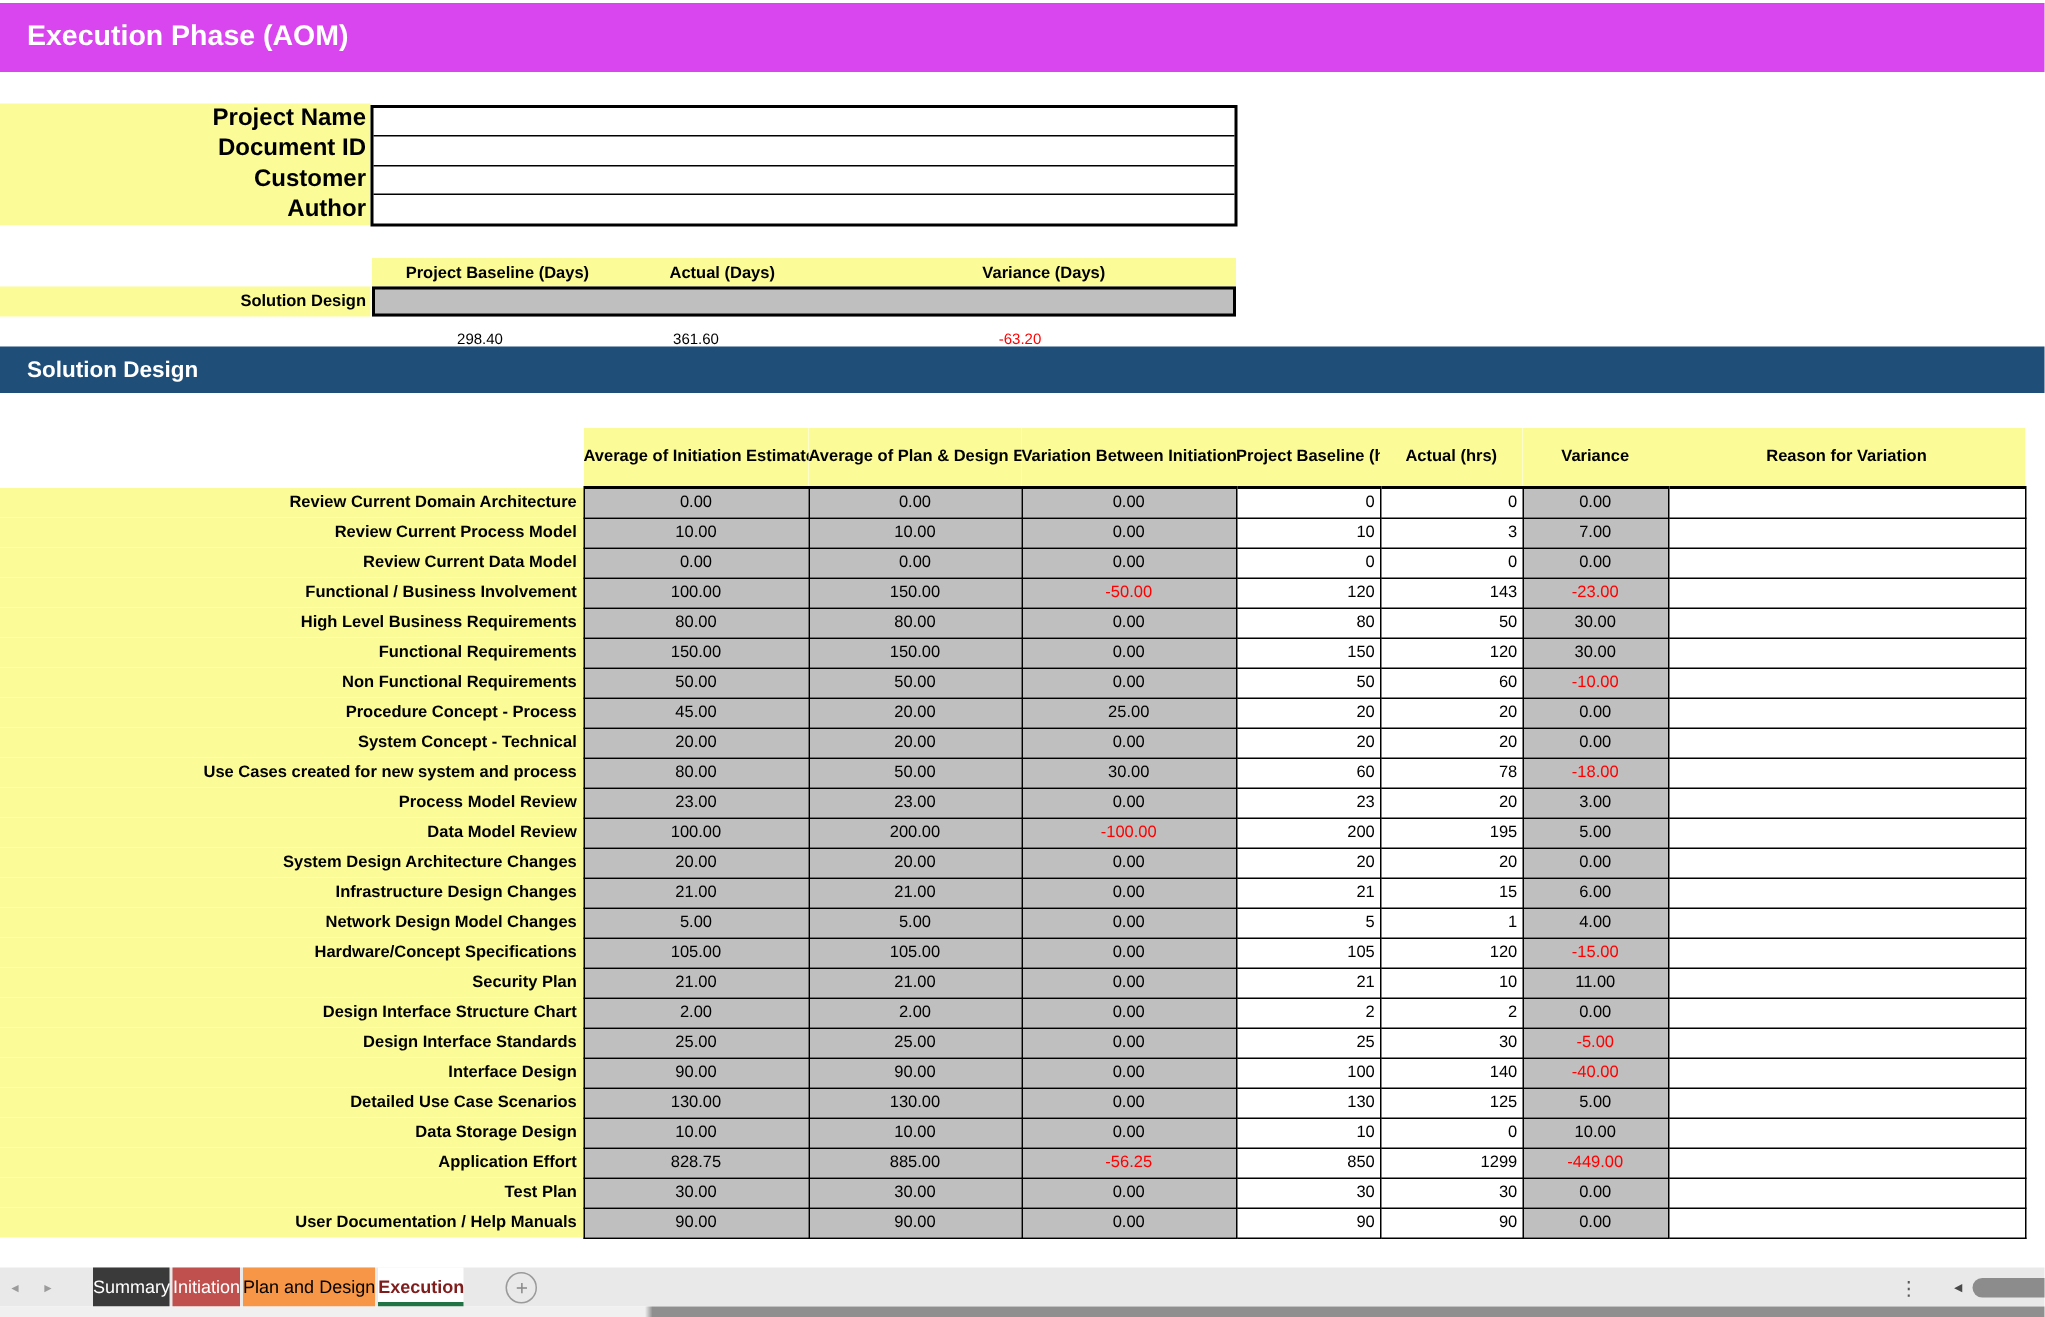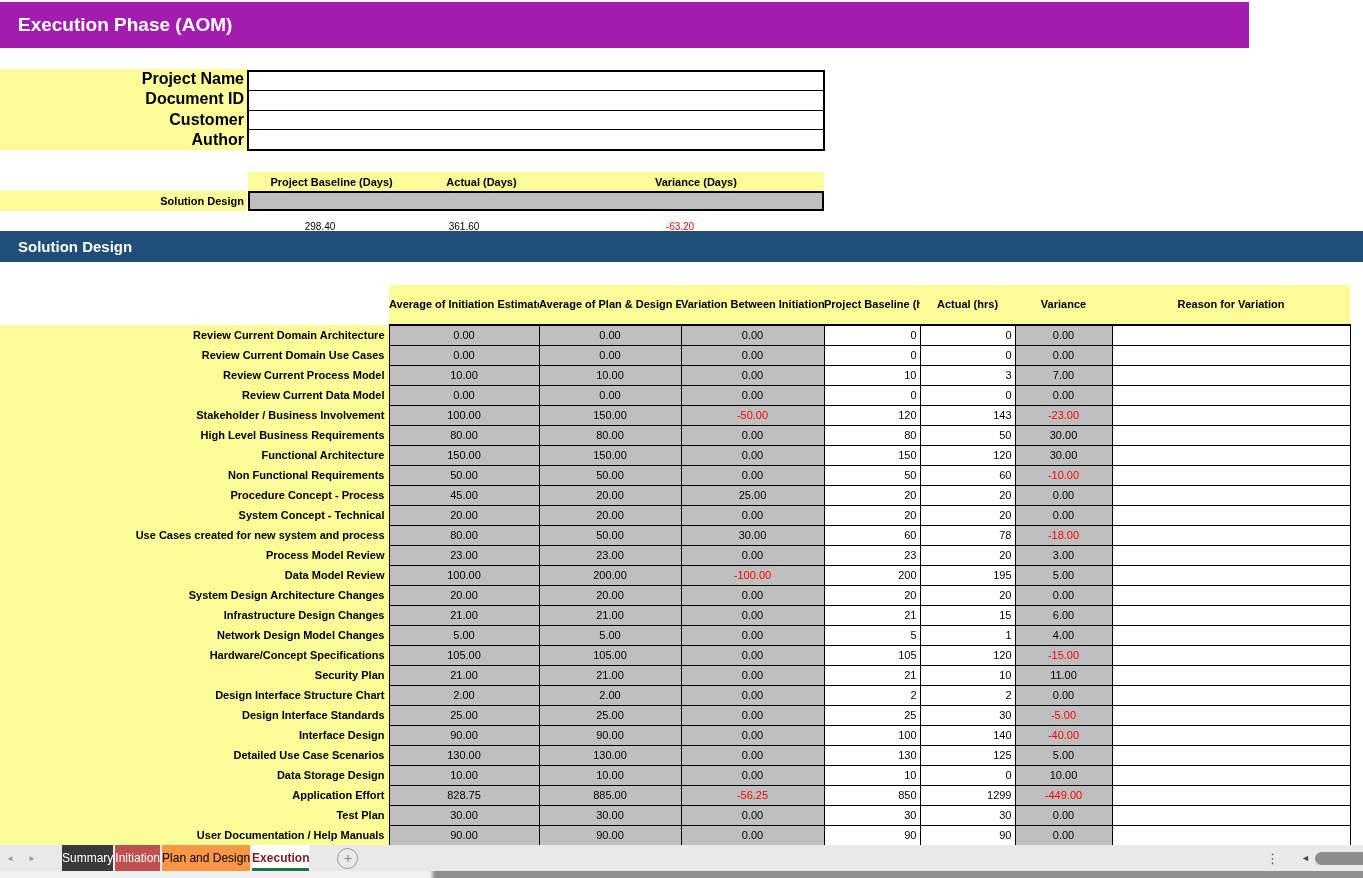--- a/index.html
+++ b/index.html
@@ -2,22 +2,22 @@
 <html><head>
 <meta charset="utf-8">
 <style>
   html,body{margin:0;padding:0;}
   body{
     width:1363px;height:878px;position:relative;overflow:hidden;
     background:#ffffff;font-family:"Liberation Sans",sans-serif;color:#000;
   }
   
   .title-bar{
-    position:absolute;top:2px;left:0;width:1249px;height:46px;
-    background:#a21caf;color:#fff;font-size:19px;font-weight:bold;
+    position:absolute;top:2px;left:0;width:1363px;height:46px;
+    background:#d946ef;color:#fff;font-size:19px;font-weight:bold;
     line-height:46px;padding-left:18px;box-sizing:border-box;
   }
   
   .pi-labels{
     position:absolute;top:69px;left:0;width:247px;height:81px;
     background:#FBFB98;display:grid;grid-template-rows:repeat(4,1fr);
   }
   .pi-labels .lab{
     font-size:16px;font-weight:bold;text-align:right;padding-right:3px;
     display:flex;align-items:center;justify-content:flex-end;
@@ -166,71 +166,61 @@
     <td class="lbl">Review Current Domain Architecture</td>
     <td class="g">0.00</td>
     <td class="g">0.00</td>
     <td class="g">0.00</td>
     <td class="w">0</td>
     <td class="w">0</td>
     <td class="g">0.00</td>
     <td class="reason"></td>
   </tr>
       <tr>
-    <td class="lbl">Review Current Domain Use Cases</td>
-    <td class="g">0.00</td>
-    <td class="g">0.00</td>
-    <td class="g">0.00</td>
-    <td class="w">0</td>
-    <td class="w">0</td>
-    <td class="g">0.00</td>
-    <td class="reason"></td>
-  </tr>
-      <tr>
     <td class="lbl">Review Current Process Model</td>
     <td class="g">10.00</td>
     <td class="g">10.00</td>
     <td class="g">0.00</td>
     <td class="w">10</td>
     <td class="w">3</td>
     <td class="g">7.00</td>
     <td class="reason"></td>
   </tr>
       <tr>
     <td class="lbl">Review Current Data Model</td>
     <td class="g">0.00</td>
     <td class="g">0.00</td>
     <td class="g">0.00</td>
     <td class="w">0</td>
     <td class="w">0</td>
     <td class="g">0.00</td>
     <td class="reason"></td>
   </tr>
       <tr>
-    <td class="lbl">Stakeholder / Business Involvement</td>
+    <td class="lbl">Functional / Business Involvement</td>
     <td class="g">100.00</td>
     <td class="g">150.00</td>
     <td class="g neg">-50.00</td>
     <td class="w">120</td>
     <td class="w">143</td>
     <td class="g neg">-23.00</td>
     <td class="reason"></td>
   </tr>
       <tr>
     <td class="lbl">High Level Business Requirements</td>
     <td class="g">80.00</td>
     <td class="g">80.00</td>
     <td class="g">0.00</td>
     <td class="w">80</td>
     <td class="w">50</td>
     <td class="g">30.00</td>
     <td class="reason"></td>
   </tr>
       <tr>
-    <td class="lbl">Functional Architecture</td>
+    <td class="lbl">Functional Requirements</td>
     <td class="g">150.00</td>
     <td class="g">150.00</td>
     <td class="g">0.00</td>
     <td class="w">150</td>
     <td class="w">120</td>
     <td class="g">30.00</td>
     <td class="reason"></td>
   </tr>
       <tr>
     <td class="lbl">Non Functional Requirements</td>

